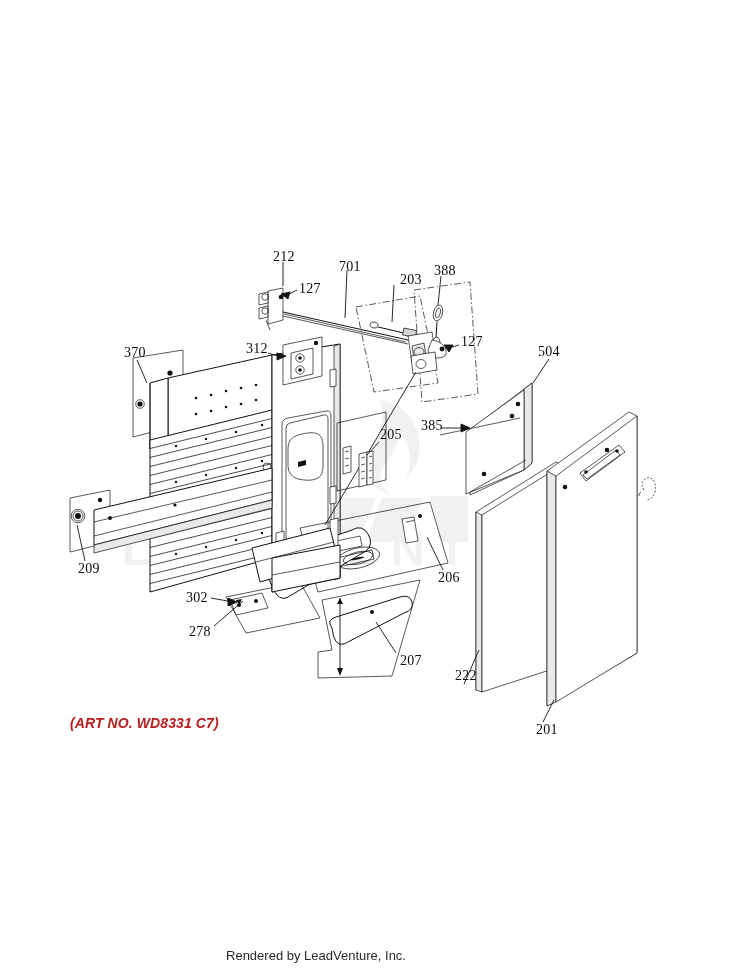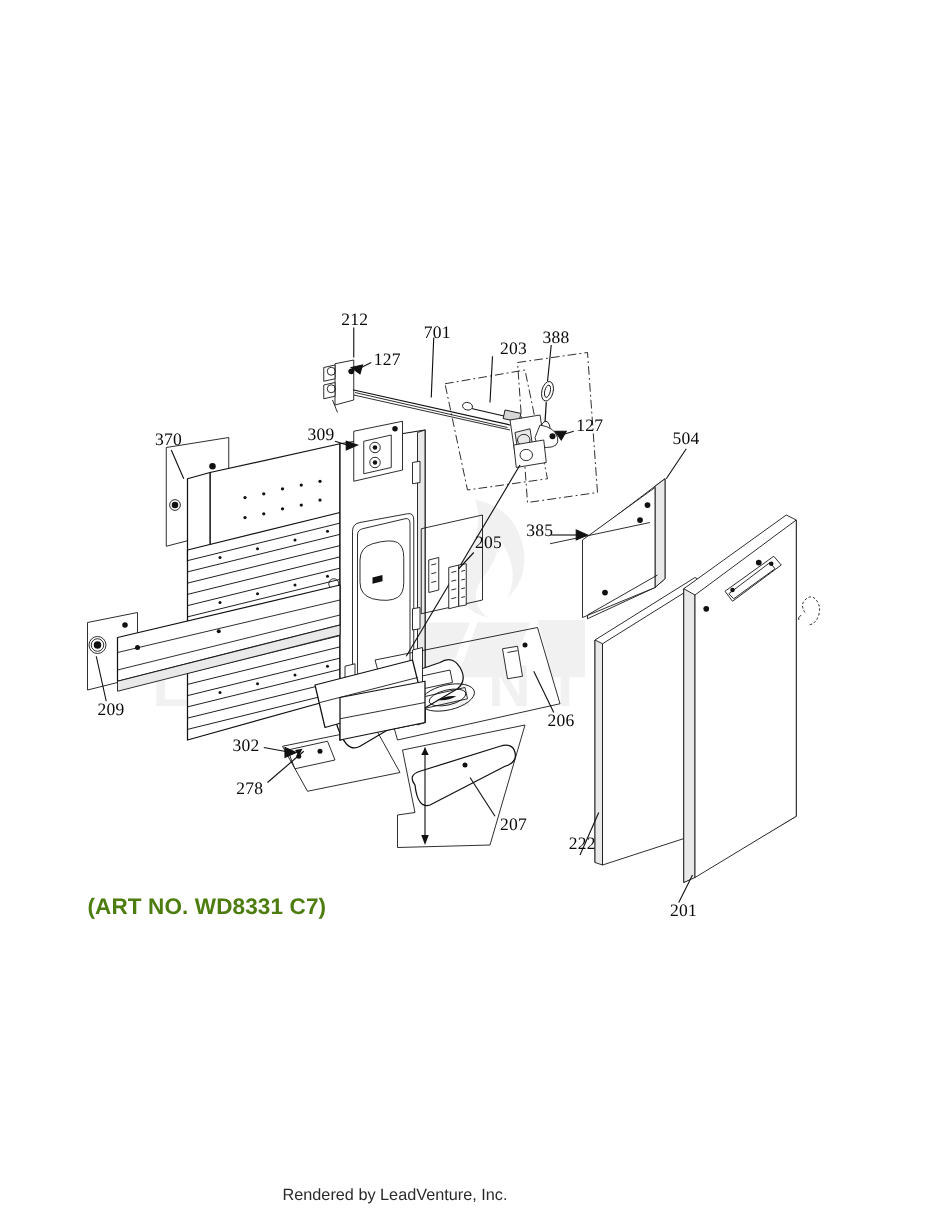--- a/index.html
+++ b/index.html
@@ -16,22 +16,22 @@
     font-family:"Liberation Serif", serif;
     font-size:14px;
     color:#0a0a0a;
     white-space:nowrap;
     letter-spacing:.2px;
   }
   .artno{
     position:absolute;
     left:70px;top:715px;
     font-family:"Liberation Sans", sans-serif;
-    font-size:18px;font-weight:bold;color:#4d7c0f;
-    letter-spacing:.1px;white-space:nowrap;
+    font-size:14px;font-weight:bold;color:#b91c1c;
+    letter-spacing:.1px;white-space:nowrap;font-style:italic;
   }
   .footer{
     position:absolute;left:0;top:948px;width:632px;
     text-align:center;
     font-family:"Liberation Sans", sans-serif;
     font-size:13px;color:#2a2a2a;
   }
   .wm{
     position:absolute;pointer-events:none;
     color:#f1f1f1;
@@ -369,21 +369,21 @@
     </g>
   </svg>
 
   <div class="cal" style="left:273px;top:249px">212</div>
   <div class="cal" style="left:299px;top:281px">127</div>
   <div class="cal" style="left:339px;top:259px">701</div>
   <div class="cal" style="left:400px;top:272px">203</div>
   <div class="cal" style="left:434px;top:263px">388</div>
   <div class="cal" style="left:461px;top:334px">127</div>
   <div class="cal" style="left:124px;top:345px">370</div>
-  <div class="cal" style="left:246px;top:341px">309</div>
+  <div class="cal" style="left:246px;top:341px">312</div>
   <div class="cal" style="left:538px;top:344px">504</div>
   <div class="cal" style="left:421px;top:418px">385</div>
   <div class="cal" style="left:380px;top:427px">205</div>
   <div class="cal" style="left:78px;top:561px">209</div>
   <div class="cal" style="left:438px;top:570px">206</div>
   <div class="cal" style="left:186px;top:590px">302</div>
   <div class="cal" style="left:189px;top:624px">278</div>
   <div class="cal" style="left:400px;top:653px">207</div>
   <div class="cal" style="left:455px;top:668px">222</div>
   <div class="cal" style="left:536px;top:722px">201</div>

